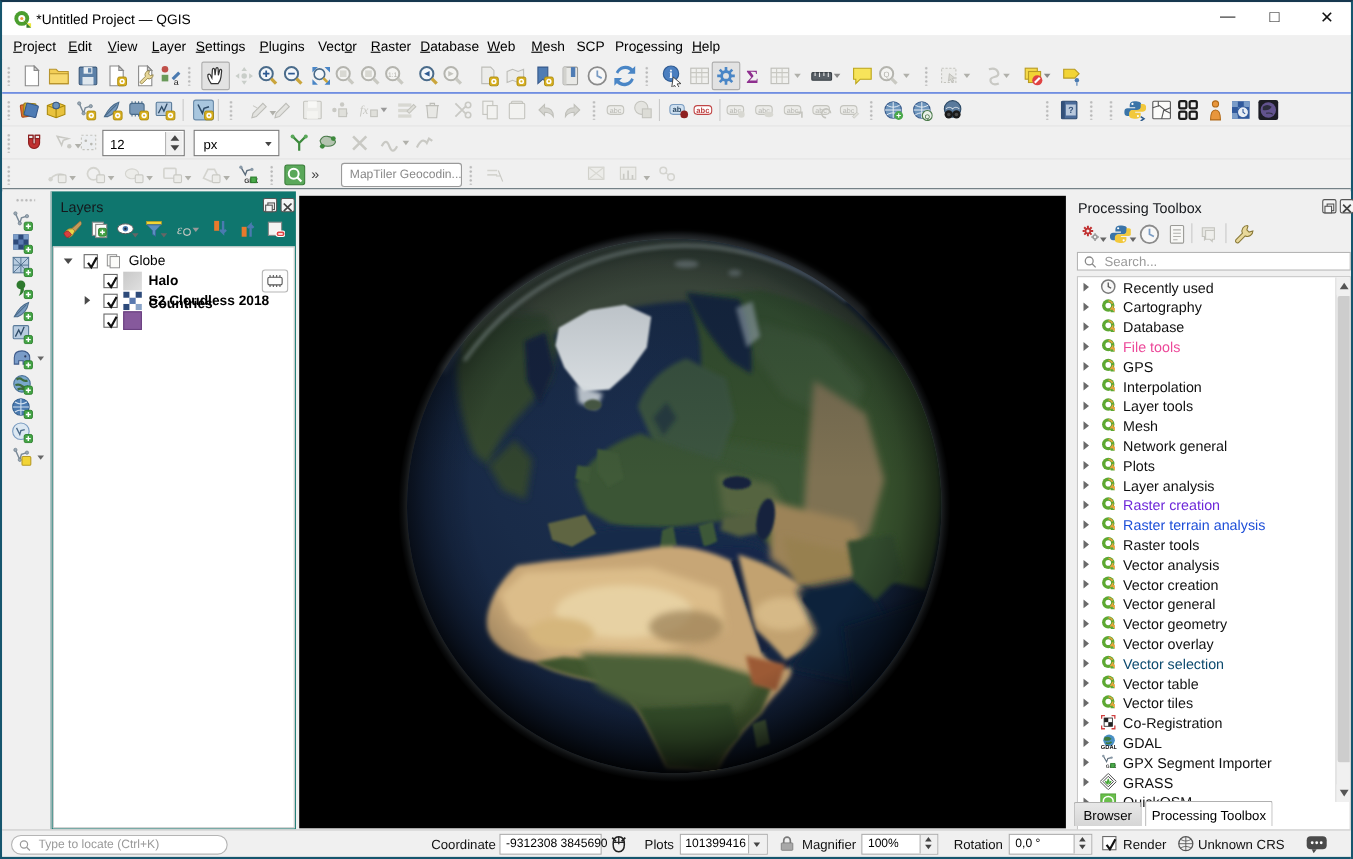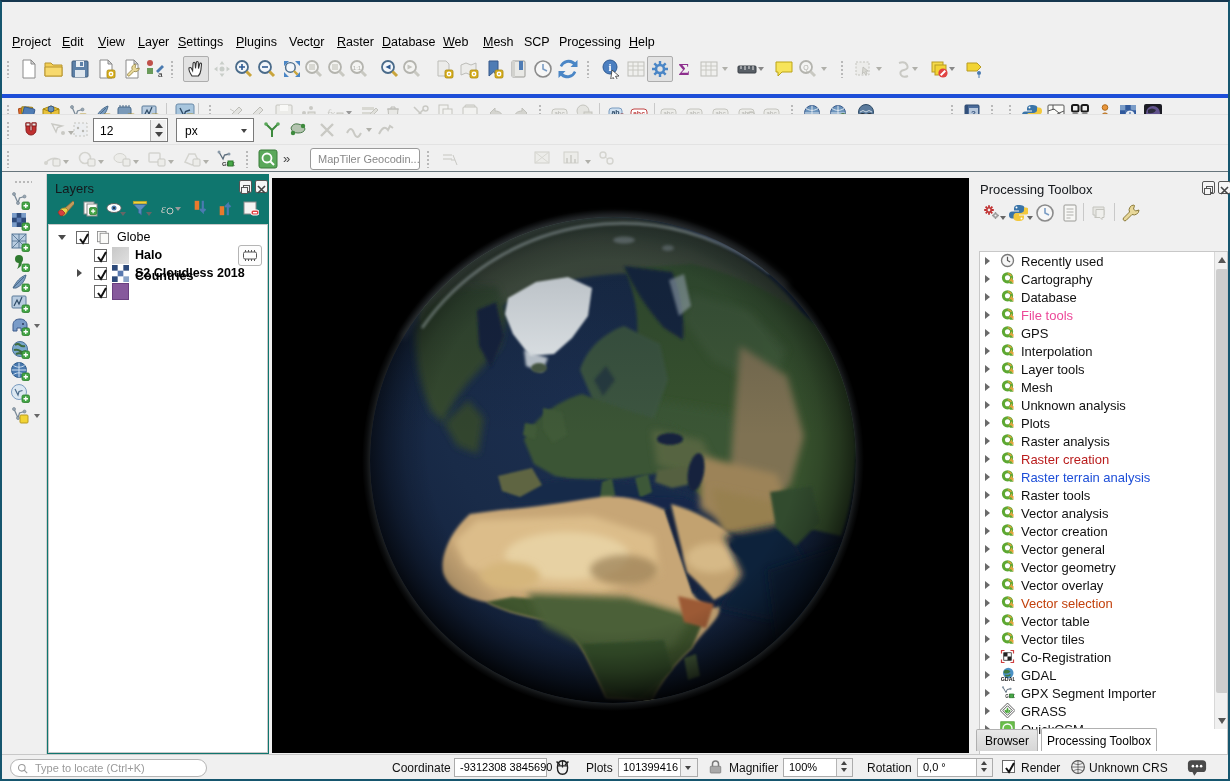--- a/index.html
+++ b/index.html
@@ -5,21 +5,21 @@
 #win{position:absolute;inset:0;background:#f0f0f0;border-left:2px solid #16566e;border-right:2px solid #16566e;border-bottom:2px solid #16566e;border-top:2px solid #16374f}
 .abs{position:absolute}
 #titlebar{left:0;top:0;width:1226px;height:30px;background:#fff}
 #title{left:31px;top:9px;font-size:12.5px;color:#000}
 .winbtn{top:7px;font-size:14px;color:#111}
 #menubar{left:0;top:30px;width:1226px;height:22px;background:#f0f0f0;font-size:12.5px;color:#000}
 .mi{position:absolute;top:3px}
 .mi u{text-decoration:underline}
 .tb{left:0;width:1226px;background:#f0f0f0}
 #tb1{top:52px;height:30px}
-#tb2{top:92px;height:30px;border-top:4px solid #1d4ed8}
+#tb2{top:82px;height:30px;border-top:1px solid #1d4ed8}
 #tb3{top:112px;height:30px;border-top:1px solid #e3e3e3}
 #tb4{top:142px;height:28px;border-top:1px solid #e3e3e3;border-bottom:1px solid #67757c}
 .grip{width:4px;height:18px;background-image:radial-gradient(circle,#b9b9b9 1px,transparent 1.2px);background-size:4px 4px}
 .ico{position:absolute;width:20px;height:20px}
 .dd{position:absolute;width:0;height:0;border-left:3.5px solid transparent;border-right:3.5px solid transparent;border-top:4px solid #888}
 .sep{position:absolute;width:1px;height:20px;background:#c9c9c9}
 #main{left:0;top:172px;width:1226px;height:580px;background:#f0f0f0}
 #lpanel{position:absolute;left:44px;top:0;width:223px;height:580px;background:#0f766e;border-left:1px solid #d0d0d0}
 #canvas{position:absolute;left:270px;top:4px;width:697px;height:575px;background:#000}
 #rpanel{position:absolute;left:969px;top:0;width:257px;height:580px;background:#f0f0f0}
@@ -35,20 +35,33 @@
 .cb{position:absolute;width:13px;height:13px;background:#fff;border:1px solid #6a6a6a}
 .cb svg{position:absolute;left:0px;top:-1px}
 .bold{font-weight:bold}
 #statusbar{left:0;top:752px;width:1226px;height:25px;background:#f0f0f0;border-top:1px solid #c8c8c8;font-size:12px;color:#111}
 #tealstrip{left:0;top:777px;width:1226px;height:2px;background:#16566e}
 .sbtext{position:absolute;top:6px}
 .qico{width:16px;height:16px}
 </style></head><body>
 <div id="win">
 
+<div class="abs" id="titlebar">
+ <svg class="abs" style="left:10px;top:7px" width="17" height="17" viewBox="0 0 24 24">
+        <circle cx="11" cy="11" r="9.5" fill="#4b9e2f"></circle>
+        <circle cx="11" cy="11" r="4.5" fill="#fff"></circle>
+        <circle cx="11" cy="11" r="2" fill="#f0a03c"></circle>
+        <path d="M12,12 L23,23 L23,17 L18,17 Z" fill="#ece83c"></path>
+        <path d="M12,12 L23,23 L17,23 L17,18 Z" fill="#377d22"></path>
+      </svg>
+ <div class="abs" id="title">*Untitled Project — QGIS</div>
+ <div class="abs winbtn" style="left:1107px;top:4px">—</div>
+ <div class="abs winbtn" style="left:1152px;top:5px;font-size:15px">□</div>
+ <div class="abs winbtn" style="left:1198px;top:5px;font-size:15px">✕</div>
+</div>
 
 <div class="abs" id="menubar">
  <span class="mi" style="left:10px"><u>P</u>roject</span>
  <span class="mi" style="left:60px"><u>E</u>dit</span>
  <span class="mi" style="left:96px"><u>V</u>iew</span>
  <span class="mi" style="left:136px"><u>L</u>ayer</span>
  <span class="mi" style="left:176px"><u>S</u>ettings</span>
  <span class="mi" style="left:234px"><u>P</u>lugins</span>
  <span class="mi" style="left:287px">Vect<u>o</u>r</span>
  <span class="mi" style="left:335px"><u>R</u>aster</span>
@@ -1078,20 +1091,27 @@
           <use href="#s-doc"></use>
         </svg>
 <div class="sep" style="left:112px;top:29px;height:18px"></div>
 <svg class="ico" style="left:119px;top:29px;width:19px;height:19px">
           <use href="#s-commentg"></use>
         </svg>
 <div class="sep" style="left:143px;top:29px;height:18px"></div>
 <svg class="ico" style="left:150px;top:29px;width:19px;height:19px">
           <use href="#s-wrench"></use>
         </svg>
+<div class="inputbox" style="left:8px;top:55px;width:249px;height:17px;border-color:#b5b5b5">
+<svg class="abs" style="left:5px;top:2px" width="13" height="13" viewBox="0 0 20 20">
+            <circle cx="8" cy="8" r="5.5" fill="none" stroke="#8a8a8a" stroke-width="1.8"></circle>
+            <path d="M12,12 l5,5" stroke="#8a8a8a" stroke-width="1.8"></path>
+          </svg>
+<span style="position:absolute;left:24px;top:1px;color:#9a9a9a;font-size:12px">Search...</span>
+        </div>
 <div class="abs" id="rtree" style="left:8px;top:77px;width:249px;height:612px;background:#fff;border:1px solid #c8c8c8;overflow:hidden">
 <span class="treearrow tar" style="left:5px;top:5px;border-left-color:#6a6a6a"></span>
 <svg class="abs" style="left:20px;top:1px" width="15" height="15" viewBox="0 0 20 20">
             <circle cx="10" cy="10" r="8" fill="#f7f7f7" stroke="#7a7a7a" stroke-width="1.8"></circle>
             <path d="M10,5 v5 l3.5,2" stroke="#555" stroke-width="1.6" fill="none"></path>
           </svg>
 <span class="abs" style="left:41px;top:2px;font-size:13px;color:#101010">Recently used</span>
 <span class="treearrow tar" style="left:5px;top:23px;border-left-color:#6a6a6a"></span>
 <svg class="abs" style="left:20px;top:19px" width="15" height="15" viewBox="0 0 20 20">
             <circle cx="10" cy="9" r="7.5" fill="#5da832"></circle>
@@ -1156,48 +1176,48 @@
           </svg>
 <span class="abs" style="left:41px;top:128px;font-size:13px;color:#101010">Mesh</span>
 <span class="treearrow tar" style="left:5px;top:149px;border-left-color:#6a6a6a"></span>
 <svg class="abs" style="left:20px;top:145px" width="15" height="15" viewBox="0 0 20 20">
             <circle cx="10" cy="9" r="7.5" fill="#5da832"></circle>
             <circle cx="10" cy="9" r="3.4" fill="#fff"></circle>
             <path d="M12,11 l6,6 v-5 z" fill="#e8a33d"></path>
             <path d="M12,11 l6,6 h-5 z" fill="#5da832"></path>
             <circle cx="10" cy="9" r="5.6" fill="none" stroke="#e8a33d" stroke-width="1.6" stroke-dasharray="6 20"></circle>
           </svg>
-<span class="abs" style="left:41px;top:146px;font-size:13px;color:#101010">Unknown analysis</span>
+<span class="abs" style="left:41px;top:146px;font-size:13px;color:#101010">Network general</span>
 <span class="treearrow tar" style="left:5px;top:167px;border-left-color:#6a6a6a"></span>
 <svg class="abs" style="left:20px;top:163px" width="15" height="15" viewBox="0 0 20 20">
             <circle cx="10" cy="9" r="7.5" fill="#5da832"></circle>
             <circle cx="10" cy="9" r="3.4" fill="#fff"></circle>
             <path d="M12,11 l6,6 v-5 z" fill="#e8a33d"></path>
             <path d="M12,11 l6,6 h-5 z" fill="#5da832"></path>
             <circle cx="10" cy="9" r="5.6" fill="none" stroke="#e8a33d" stroke-width="1.6" stroke-dasharray="6 20"></circle>
           </svg>
 <span class="abs" style="left:41px;top:164px;font-size:13px;color:#101010">Plots</span>
 <span class="treearrow tar" style="left:5px;top:185px;border-left-color:#6a6a6a"></span>
 <svg class="abs" style="left:20px;top:181px" width="15" height="15" viewBox="0 0 20 20">
             <circle cx="10" cy="9" r="7.5" fill="#5da832"></circle>
             <circle cx="10" cy="9" r="3.4" fill="#fff"></circle>
             <path d="M12,11 l6,6 v-5 z" fill="#e8a33d"></path>
             <path d="M12,11 l6,6 h-5 z" fill="#5da832"></path>
             <circle cx="10" cy="9" r="5.6" fill="none" stroke="#e8a33d" stroke-width="1.6" stroke-dasharray="6 20"></circle>
           </svg>
-<span class="abs" style="left:41px;top:182px;font-size:13px;color:#101010">Raster analysis</span>
+<span class="abs" style="left:41px;top:182px;font-size:13px;color:#101010">Layer analysis</span>
 <span class="treearrow tar" style="left:5px;top:203px;border-left-color:#6a6a6a"></span>
 <svg class="abs" style="left:20px;top:199px" width="15" height="15" viewBox="0 0 20 20">
             <circle cx="10" cy="9" r="7.5" fill="#5da832"></circle>
             <circle cx="10" cy="9" r="3.4" fill="#fff"></circle>
             <path d="M12,11 l6,6 v-5 z" fill="#e8a33d"></path>
             <path d="M12,11 l6,6 h-5 z" fill="#5da832"></path>
             <circle cx="10" cy="9" r="5.6" fill="none" stroke="#e8a33d" stroke-width="1.6" stroke-dasharray="6 20"></circle>
           </svg>
-<span class="abs" style="left:41px;top:200px;font-size:13px;color:#b91c1c">Raster creation</span>
+<span class="abs" style="left:41px;top:200px;font-size:13px;color:#6d28d9">Raster creation</span>
 <span class="treearrow tar" style="left:5px;top:221px;border-left-color:#6a6a6a"></span>
 <svg class="abs" style="left:20px;top:217px" width="15" height="15" viewBox="0 0 20 20">
             <circle cx="10" cy="9" r="7.5" fill="#5da832"></circle>
             <circle cx="10" cy="9" r="3.4" fill="#fff"></circle>
             <path d="M12,11 l6,6 v-5 z" fill="#e8a33d"></path>
             <path d="M12,11 l6,6 h-5 z" fill="#5da832"></path>
             <circle cx="10" cy="9" r="5.6" fill="none" stroke="#e8a33d" stroke-width="1.6" stroke-dasharray="6 20"></circle>
           </svg>
 <span class="abs" style="left:41px;top:218px;font-size:13px;color:#1d4ed8">Raster terrain analysis</span>
 <span class="treearrow tar" style="left:5px;top:239px;border-left-color:#6a6a6a"></span>
@@ -1255,21 +1275,21 @@
           </svg>
 <span class="abs" style="left:41px;top:326px;font-size:13px;color:#101010">Vector overlay</span>
 <span class="treearrow tar" style="left:5px;top:347px;border-left-color:#6a6a6a"></span>
 <svg class="abs" style="left:20px;top:343px" width="15" height="15" viewBox="0 0 20 20">
             <circle cx="10" cy="9" r="7.5" fill="#5da832"></circle>
             <circle cx="10" cy="9" r="3.4" fill="#fff"></circle>
             <path d="M12,11 l6,6 v-5 z" fill="#e8a33d"></path>
             <path d="M12,11 l6,6 h-5 z" fill="#5da832"></path>
             <circle cx="10" cy="9" r="5.6" fill="none" stroke="#e8a33d" stroke-width="1.6" stroke-dasharray="6 20"></circle>
           </svg>
-<span class="abs" style="left:41px;top:344px;font-size:13px;color:#c2410c">Vector selection</span>
+<span class="abs" style="left:41px;top:344px;font-size:13px;color:#0c4a6e">Vector selection</span>
 <span class="treearrow tar" style="left:5px;top:365px;border-left-color:#6a6a6a"></span>
 <svg class="abs" style="left:20px;top:361px" width="15" height="15" viewBox="0 0 20 20">
             <circle cx="10" cy="9" r="7.5" fill="#5da832"></circle>
             <circle cx="10" cy="9" r="3.4" fill="#fff"></circle>
             <path d="M12,11 l6,6 v-5 z" fill="#e8a33d"></path>
             <path d="M12,11 l6,6 h-5 z" fill="#5da832"></path>
             <circle cx="10" cy="9" r="5.6" fill="none" stroke="#e8a33d" stroke-width="1.6" stroke-dasharray="6 20"></circle>
           </svg>
 <span class="abs" style="left:41px;top:362px;font-size:13px;color:#101010">Vector table</span>
 <span class="treearrow tar" style="left:5px;top:383px;border-left-color:#6a6a6a"></span>

